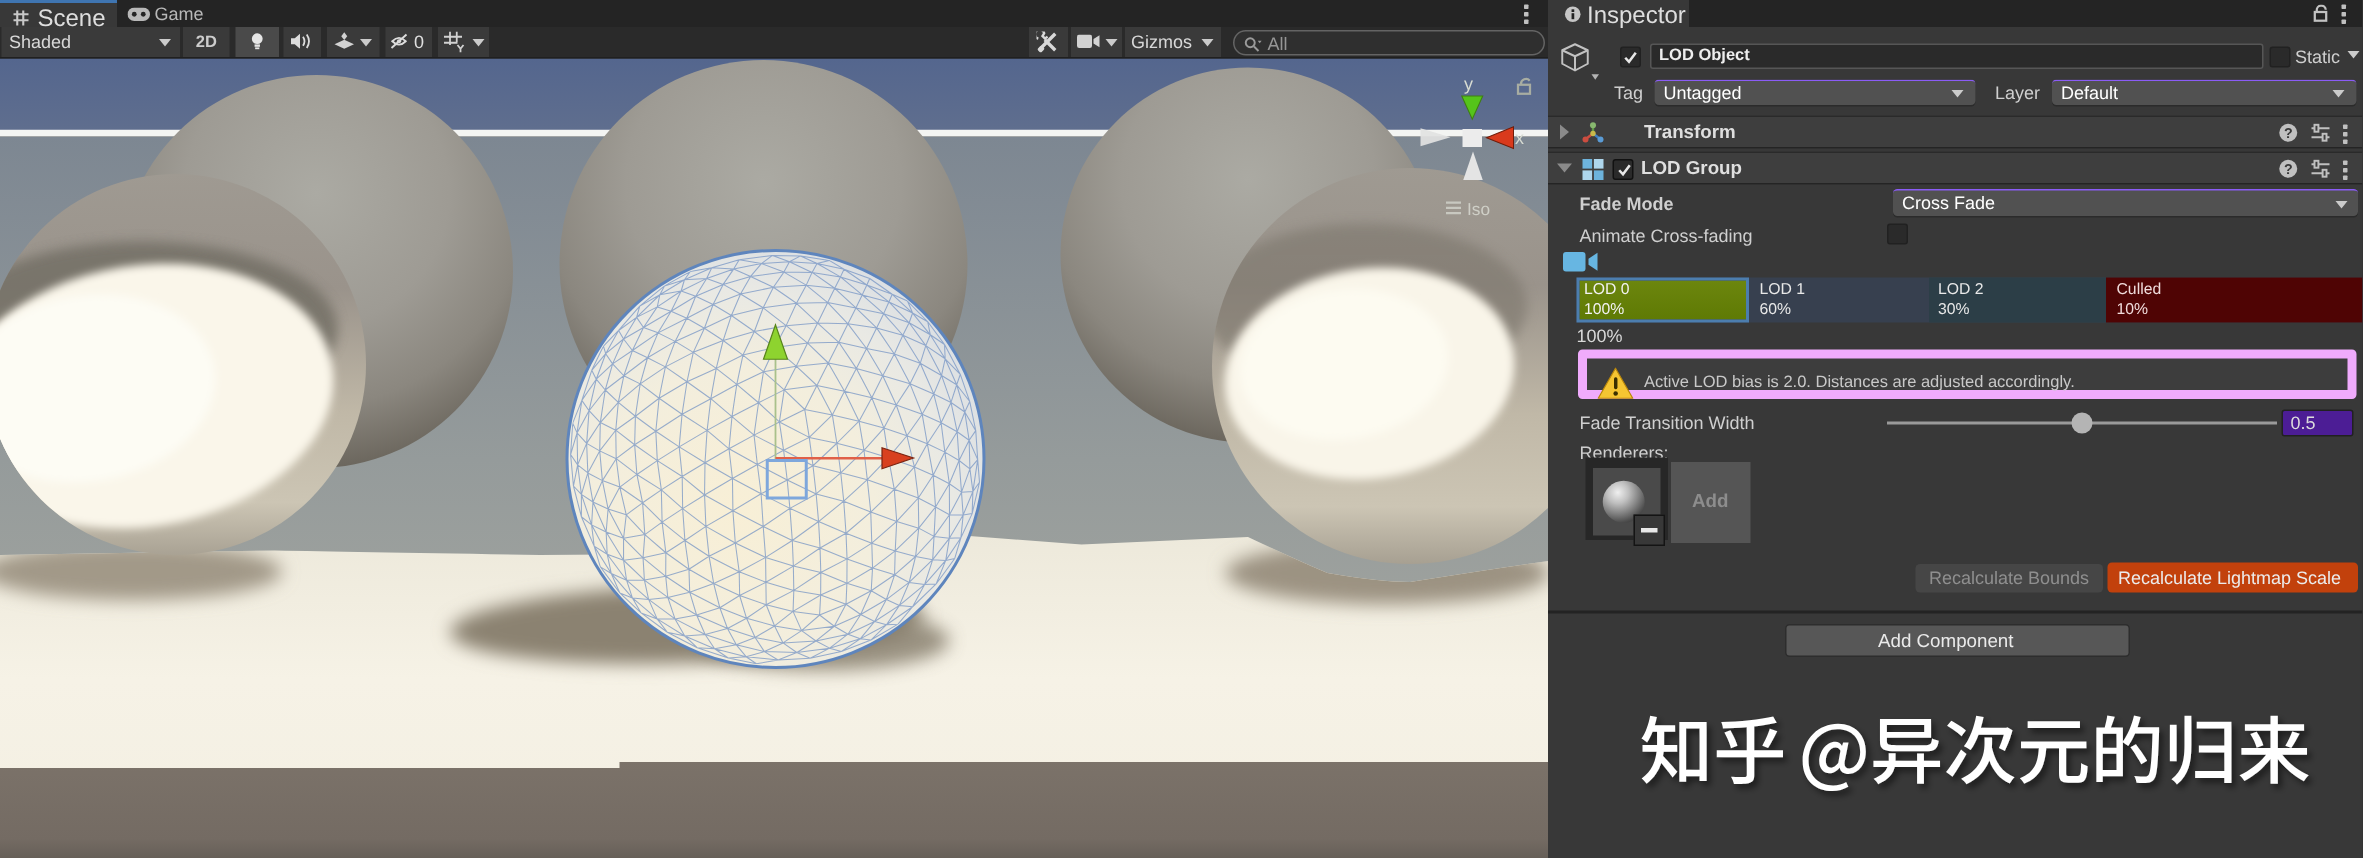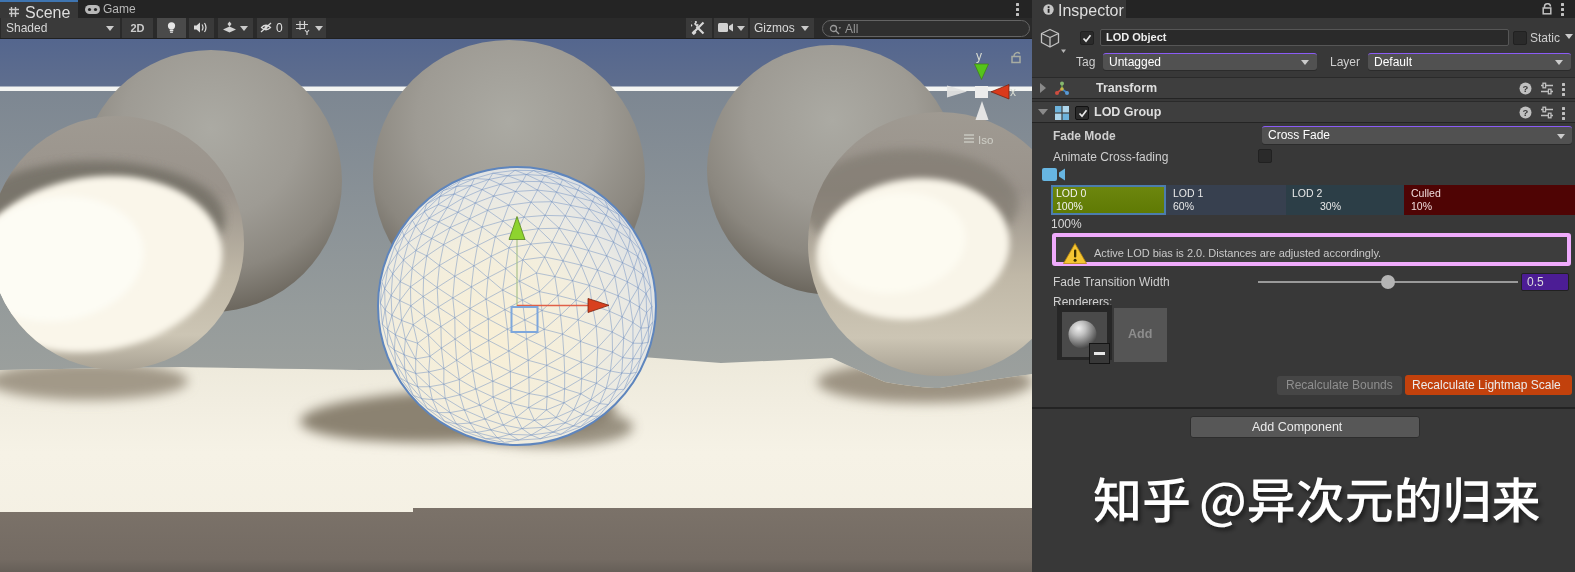--- a/index.html
+++ b/index.html
@@ -342,26 +342,26 @@
     </svg>
  <div class="abs" style="left:19px;top:185px;width:524px;height:30px;background:#37404f;">
    <div class="abs" style="left:0;top:0;width:115px;height:30px;background:linear-gradient(#6c860e,#5f7a04);border:2px solid #4c7dae;"></div>
    <div class="abs" style="left:235px;top:0;width:118px;height:30px;background:#2c3e47;"></div>
    <div class="abs" style="left:353px;top:0;width:171px;height:30px;background:#4f0404;"></div>
    <span class="abs" style="left:5px;top:2px;color:#f2f2f2;font-size:10.5px;">LOD 0</span>
       <span class="abs" style="left:5px;top:15px;color:#f2f2f2;font-size:10.5px;">100%</span>
    <span class="abs" style="left:122px;top:2px;color:#e8e8e8;font-size:10.5px;">LOD 1</span>
       <span class="abs" style="left:122px;top:15px;color:#e8e8e8;font-size:10.5px;">60%</span>
    <span class="abs" style="left:241px;top:2px;color:#e8e8e8;font-size:10.5px;">LOD 2</span>
-      <span class="abs" style="left:241px;top:15px;color:#e8e8e8;font-size:10.5px;margin-left:28px;">30%</span>
+      <span class="abs" style="left:241px;top:15px;color:#e8e8e8;font-size:10.5px;">30%</span>
    <span class="abs" style="left:360px;top:2px;color:#f0dcdc;font-size:10.5px;">Culled</span>
       <span class="abs" style="left:360px;top:15px;color:#f0dcdc;font-size:10.5px;">10%</span>
  </div>
  <span class="lbl" style="left:19px;top:217px;color:#d8d8d8;">100%</span>
- <div class="abs" style="left:20px;top:233px;width:519px;height:33px;background:#3d3d3d;border:4px solid #f0abfc;border-radius:3px;">
+ <div class="abs" style="left:20px;top:233px;width:519px;height:33px;background:#3d3d3d;border:6px solid #f0abfc;border-radius:3px;">
    <svg class="abs" style="left:6px;top:5px;" width="26" height="23" viewBox="0 0 26 23">
         <path d="M13 1.5 L24.5 21.5 L1.5 21.5 Z" fill="#f5c532" stroke="#b8860b" stroke-width="0.8" stroke-linejoin="round"></path>
         <rect x="12" y="7.5" width="2.3" height="8" rx="1.1" fill="#3a2f00"></rect>
         <circle cx="13.1" cy="18.3" r="1.5" fill="#3a2f00"></circle>
       </svg>
    <span class="abs" style="left:38px;top:10px;color:#c9c9c9;font-size:11px;">Active LOD bias is 2.0. Distances are adjusted accordingly.</span>
  </div>
  <span class="lbl" style="left:21px;top:275px;">Fade Transition Width</span>
  <div class="abs" style="left:226px;top:281px;width:260px;height:2px;background:#9a9a9a;"></div>
  <div class="abs" style="left:349px;top:275px;width:14px;height:14px;border-radius:50%;background:#b4b4b4;"></div>

